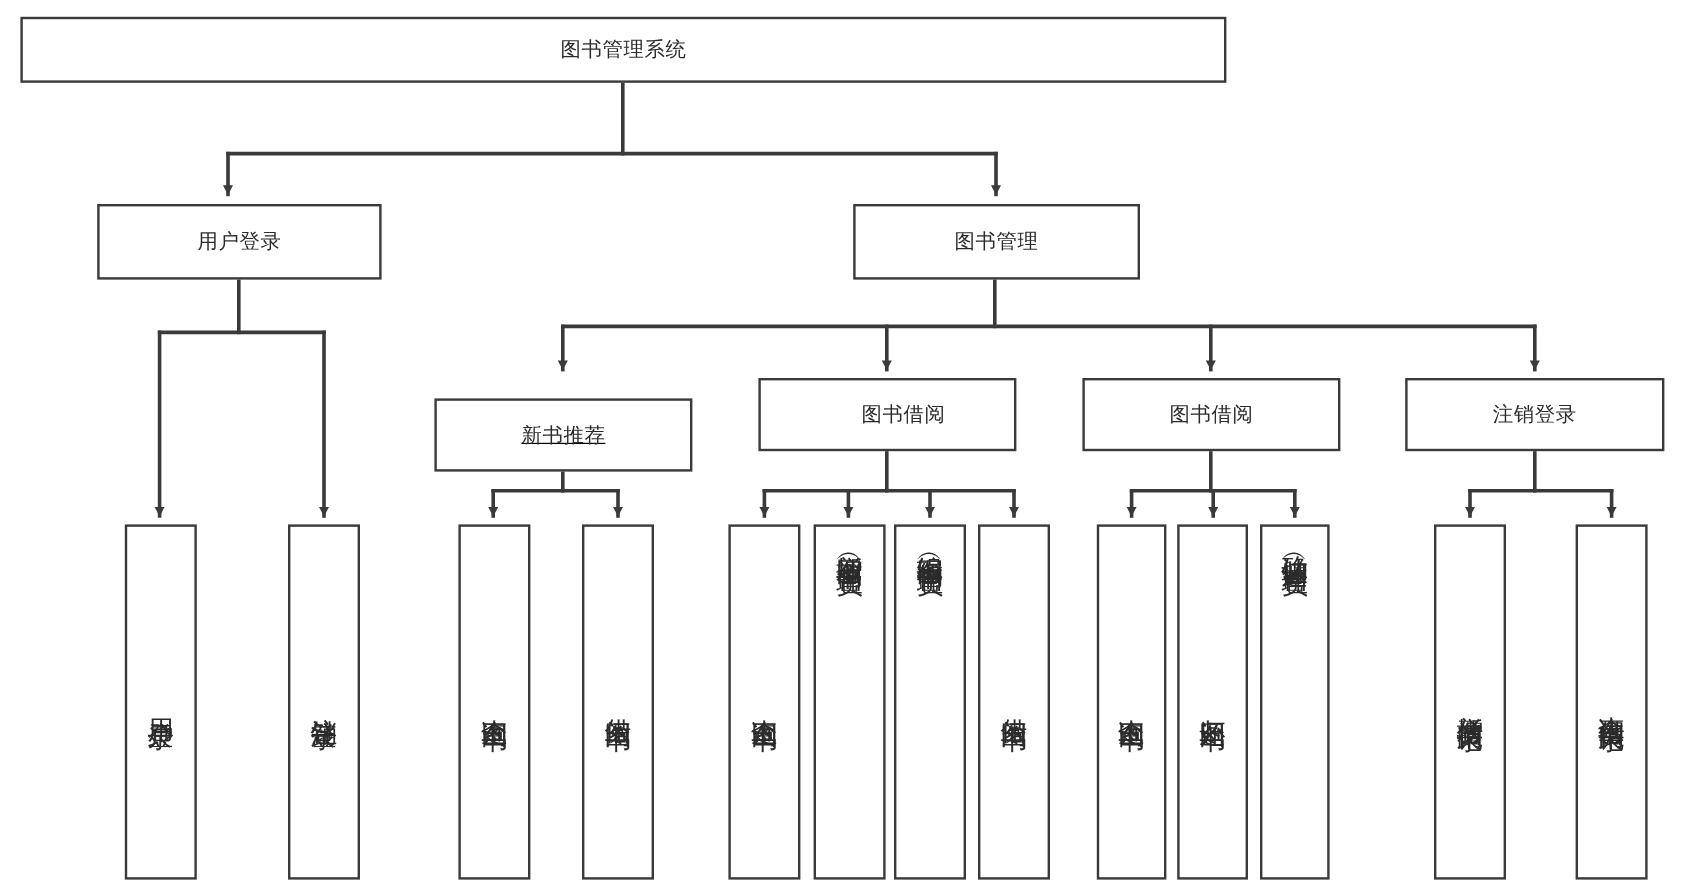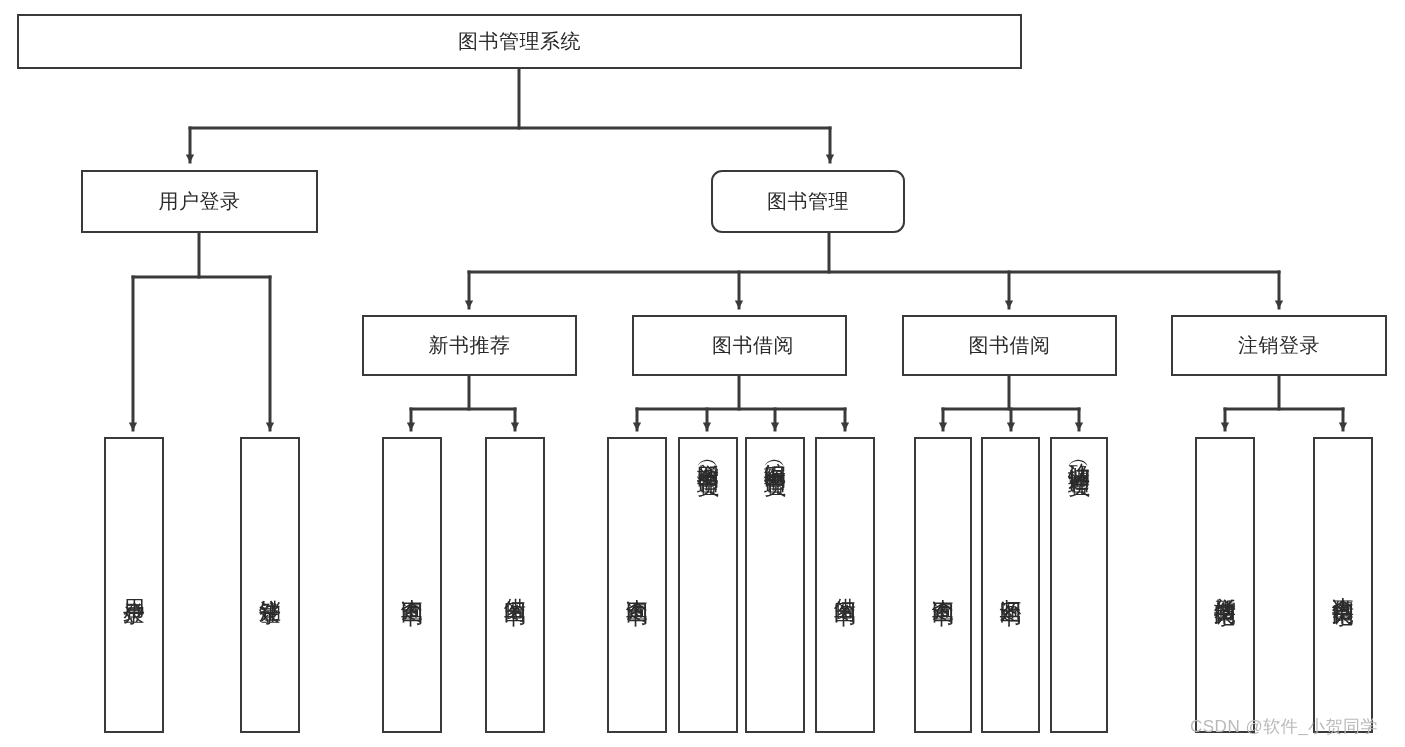--- a/index.html
+++ b/index.html
@@ -31,21 +31,21 @@
     box-sizing: border-box;
     background: #ffffff;
     border: 2px solid #3a3a3a;
     display: flex;
     align-items: center;
     justify-content: center;
     overflow: hidden;
   }
   .node-label {
     color: #2b2b2b;
-    font-size: 20px;
+    font-size: 17px;
     line-height: 1.05;
     letter-spacing: 0.5px;
     white-space: nowrap;
     text-align: center;
   }
   .node-box.vertical {
     align-items: center;
     justify-content: center;
     padding: 6px 0;
   }
@@ -126,25 +126,25 @@
     </g>
   </svg>
 
   <div class="node-box" style="left:17px; top:14px; width:1005px; height:55px;">
     <span class="node-label">图书管理系统</span>
   </div>
 
   <div class="node-box" style="left:81px; top:170px; width:237px; height:63px;">
     <span class="node-label">用户登录</span>
   </div>
-  <div class="node-box" style="left:711px; top:170px; width:194px; height:63px;border-radius:11px;">
+  <div class="node-box" style="left:711px; top:170px; width:239px; height:63px;">
     <span class="node-label">图书管理</span>
   </div>
 
-  <div class="node-box" style="left:362px; top:315px; width:215px; height:61px;">
+  <div class="node-box" style="left:362px; top:332px; width:215px; height:61px;text-decoration:underline;">
     <span class="node-label">新书推荐</span>
   </div>
   <div class="node-box" style="left:632px; top:315px; width:215px; height:61px;padding-left:27px;">
     <span class="node-label">图书借阅</span>
   </div>
   <div class="node-box" style="left:902px; top:315px; width:215px; height:61px;">
     <span class="node-label">图书借阅</span>
   </div>
   <div class="node-box" style="left:1171px; top:315px; width:216px; height:61px;">
     <span class="node-label">注销登录</span>
@@ -187,15 +187,14 @@
     <span class="node-label">确认归还（管理员）</span>
   </div>
 
   <div class="node-box vertical" style="left:1195px; top:437px; width:60px; height:296px;">
     <span class="node-label">新增借阅记录</span>
   </div>
   <div class="node-box vertical" style="left:1313px; top:437px; width:60px; height:296px;">
     <span class="node-label">查询借阅记录</span>
   </div>
 
-  <div class="watermark" style="left:1190px; top:715px;">CSDN @软件_小贺同学</div>
 
 </div>
 
 </body></html>

